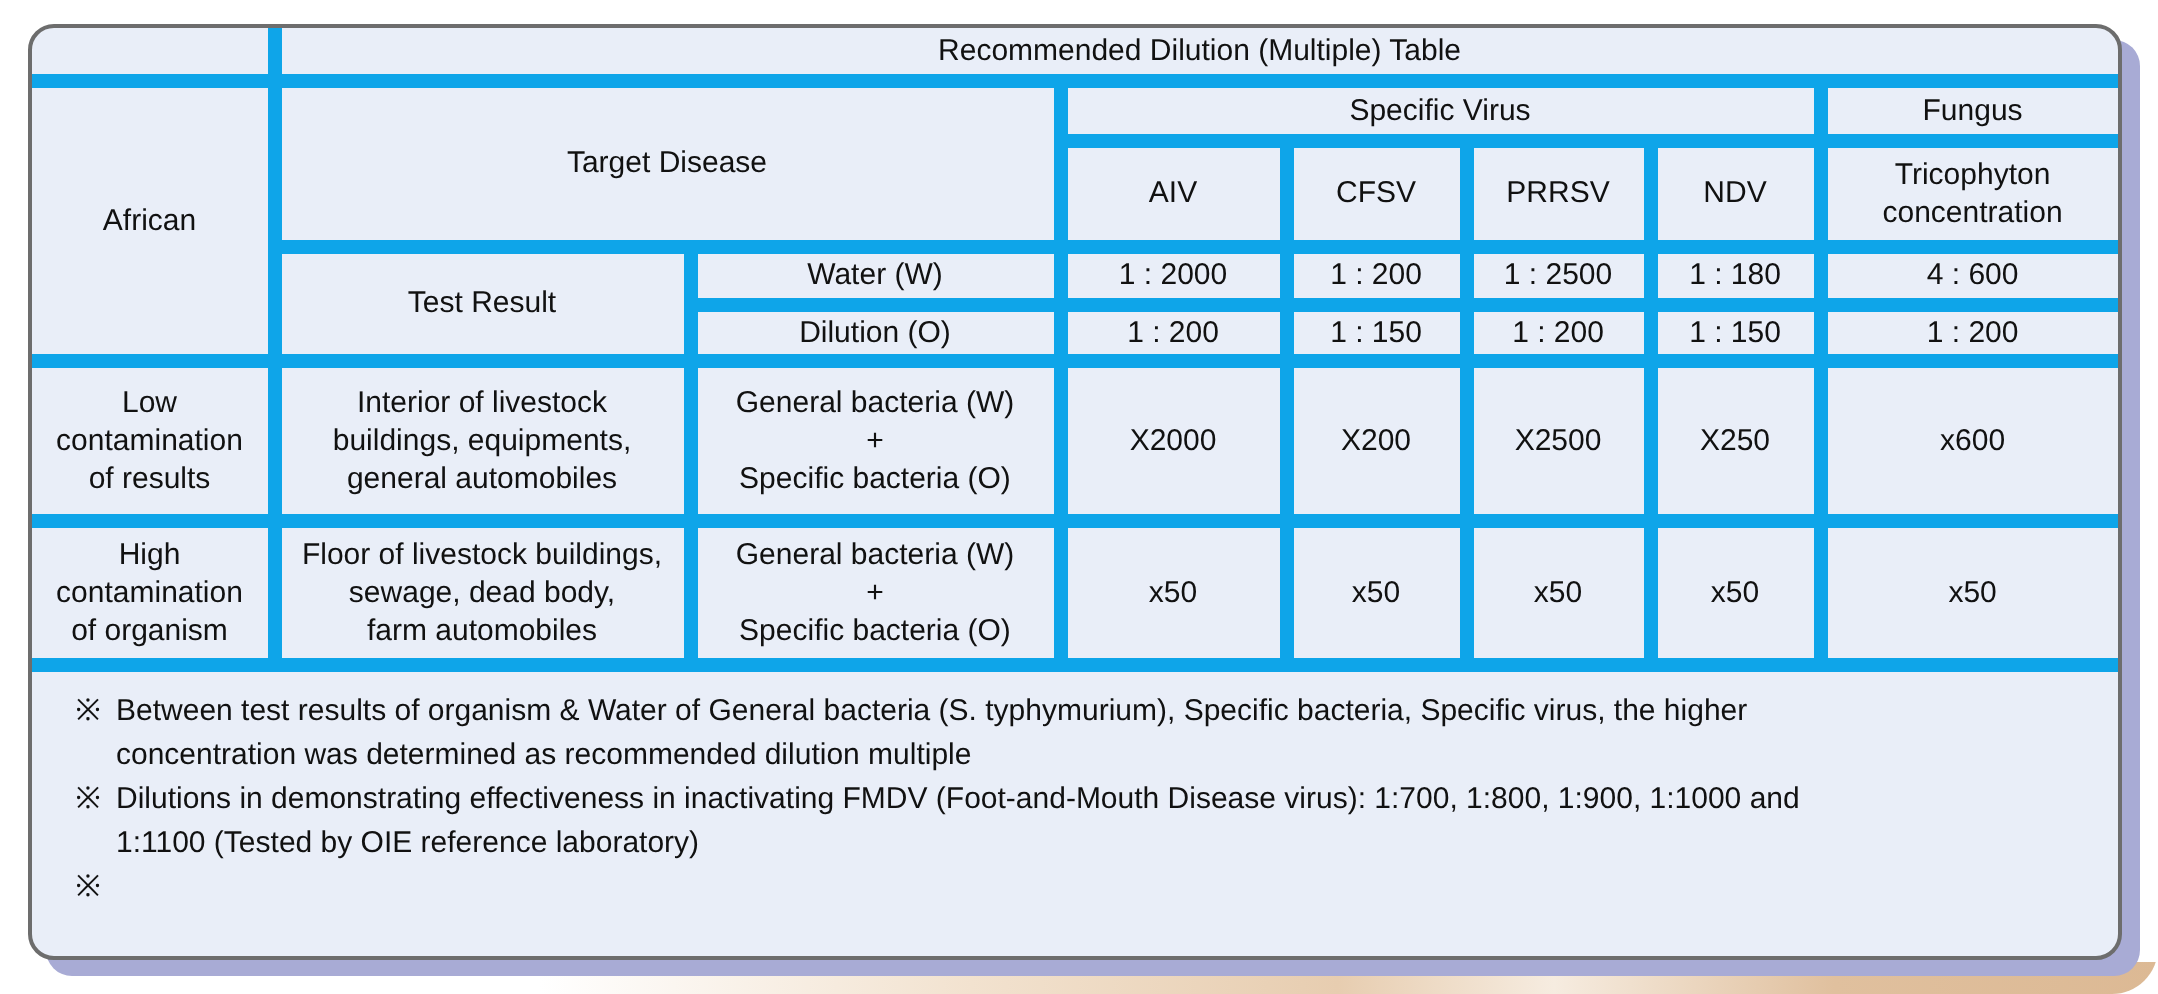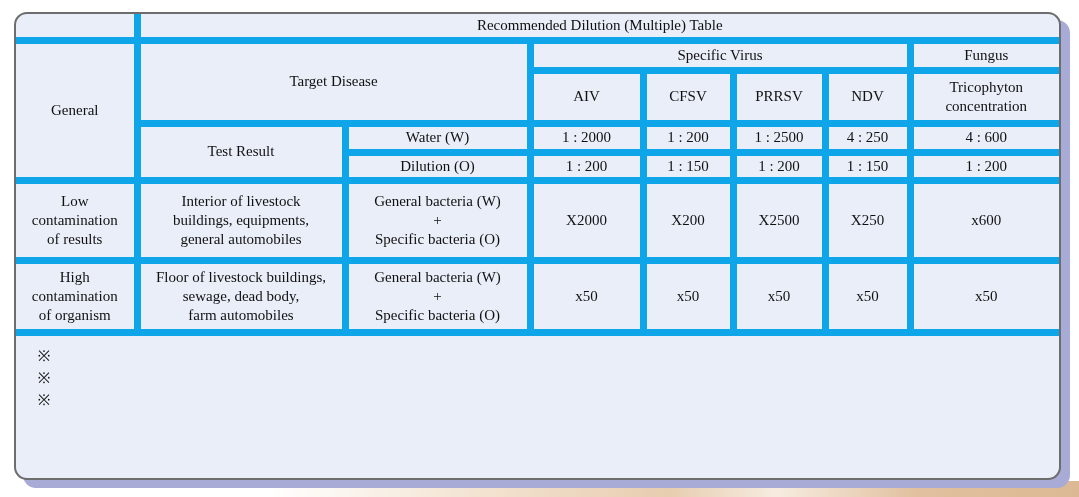--- a/index.html
+++ b/index.html
@@ -1,19 +1,20 @@
 <!DOCTYPE html>
 <html><head>
 <meta charset="utf-8">
 <style>
   html,body{margin:0;padding:0;background:#fff;}
   #stage{
     position:relative;width:1079px;height:497px;overflow:hidden;
-    background:#ffffff;font-family:Liberation Serif, serif;
+    background:#ffffff;font-family:Liberation Sans, sans-serif;
     color:#111;
+    border-radius:23px;
   }
   #bg-photo-strip{
     position:absolute;left:0;bottom:0;width:1079px;height:16px;
     background:linear-gradient(to right,
       rgba(255,255,255,0) 25%, #f2e2cf 45%, #e7cdb0 62%,
       #f6ece0 72%, #e0c09e 85%, #dcb994 100%);
   }
   #card{
     position:absolute;left:14px;top:12px;width:1043px;height:464px;
     background:#e9eef8;border:2px solid #6d6d6d;border-radius:13px;
@@ -66,40 +67,40 @@
           <col style="width:92px">
         <col style="width:85px">
           <col style="width:149px">
       </colgroup>
       <tbody>
           <tr class="r-title">
         <td></td>
         <td class="title-cell" colspan="7">Recommended Dilution (Multiple) Table</td>
       </tr>
       <tr class="r-vhdr">
-        <td rowspan="4">General</td>
+        <td rowspan="4">African</td>
         <td colspan="2" rowspan="2">Target Disease</td>
         <td colspan="4">Specific Virus</td>
         <td>Fungus</td>
       </tr>
       <tr class="r-vnames">
         <td>AIV</td>
         <td>CFSV</td>
         <td>PRRSV</td>
         <td>NDV</td>
         <td>Tricophyton
 concentration</td>
       </tr>
       <tr class="r-water">
         <td rowspan="2">Test Result</td>
         <td>Water (W)</td>
         <td>1 : 2000</td>
         <td>1 : 200</td>
         <td>1 : 2500</td>
-        <td>4 : 250</td>
+        <td>1 : 180</td>
         <td>4 : 600</td>
       </tr>
       <tr class="r-organism">
         <td>Dilution (O)</td>
         <td>1 : 200</td>
         <td>1 : 150</td>
         <td>1 : 200</td>
         <td>1 : 150</td>
         <td>1 : 200</td>
       </tr>
@@ -134,22 +135,26 @@
         <td>x50</td>
         <td>x50</td>
         <td>x50</td>
       </tr>
     </tbody>
       </table>
 
     <div id="footnotes">
       <div class="footnote">
         <span class="fn-marker">※</span>
+        <span class="fn-text">Between test results of organism &amp; Water of General bacteria (S. typhymurium), Specific bacteria, Specific virus, the higher
+concentration was determined as recommended dilution multiple</span>
       </div>
       <div class="footnote">
         <span class="fn-marker">※</span>
+        <span class="fn-text">Dilutions in demonstrating effectiveness in inactivating FMDV (Foot-and-Mouth Disease virus): 1:700, 1:800, 1:900, 1:1000 and
+1:1100 (Tested by OIE reference laboratory)</span>
       </div>
       <div class="footnote">
         <span class="fn-marker">※</span>
       </div>
     </div>
   </div>
 </div>
 
 </body></html>

